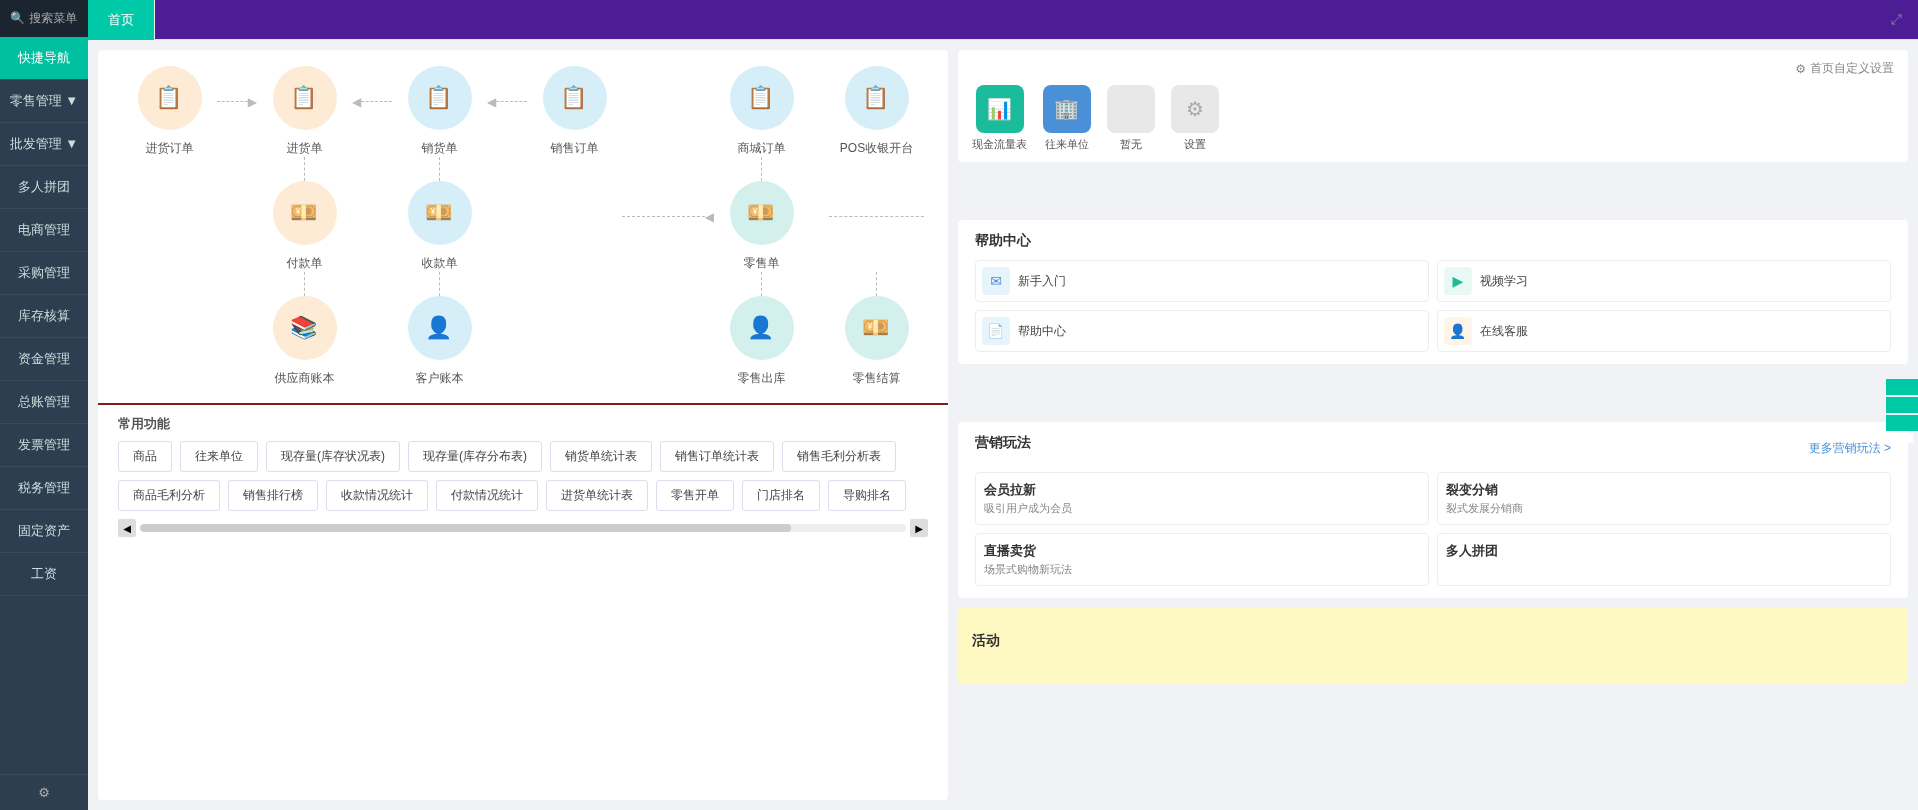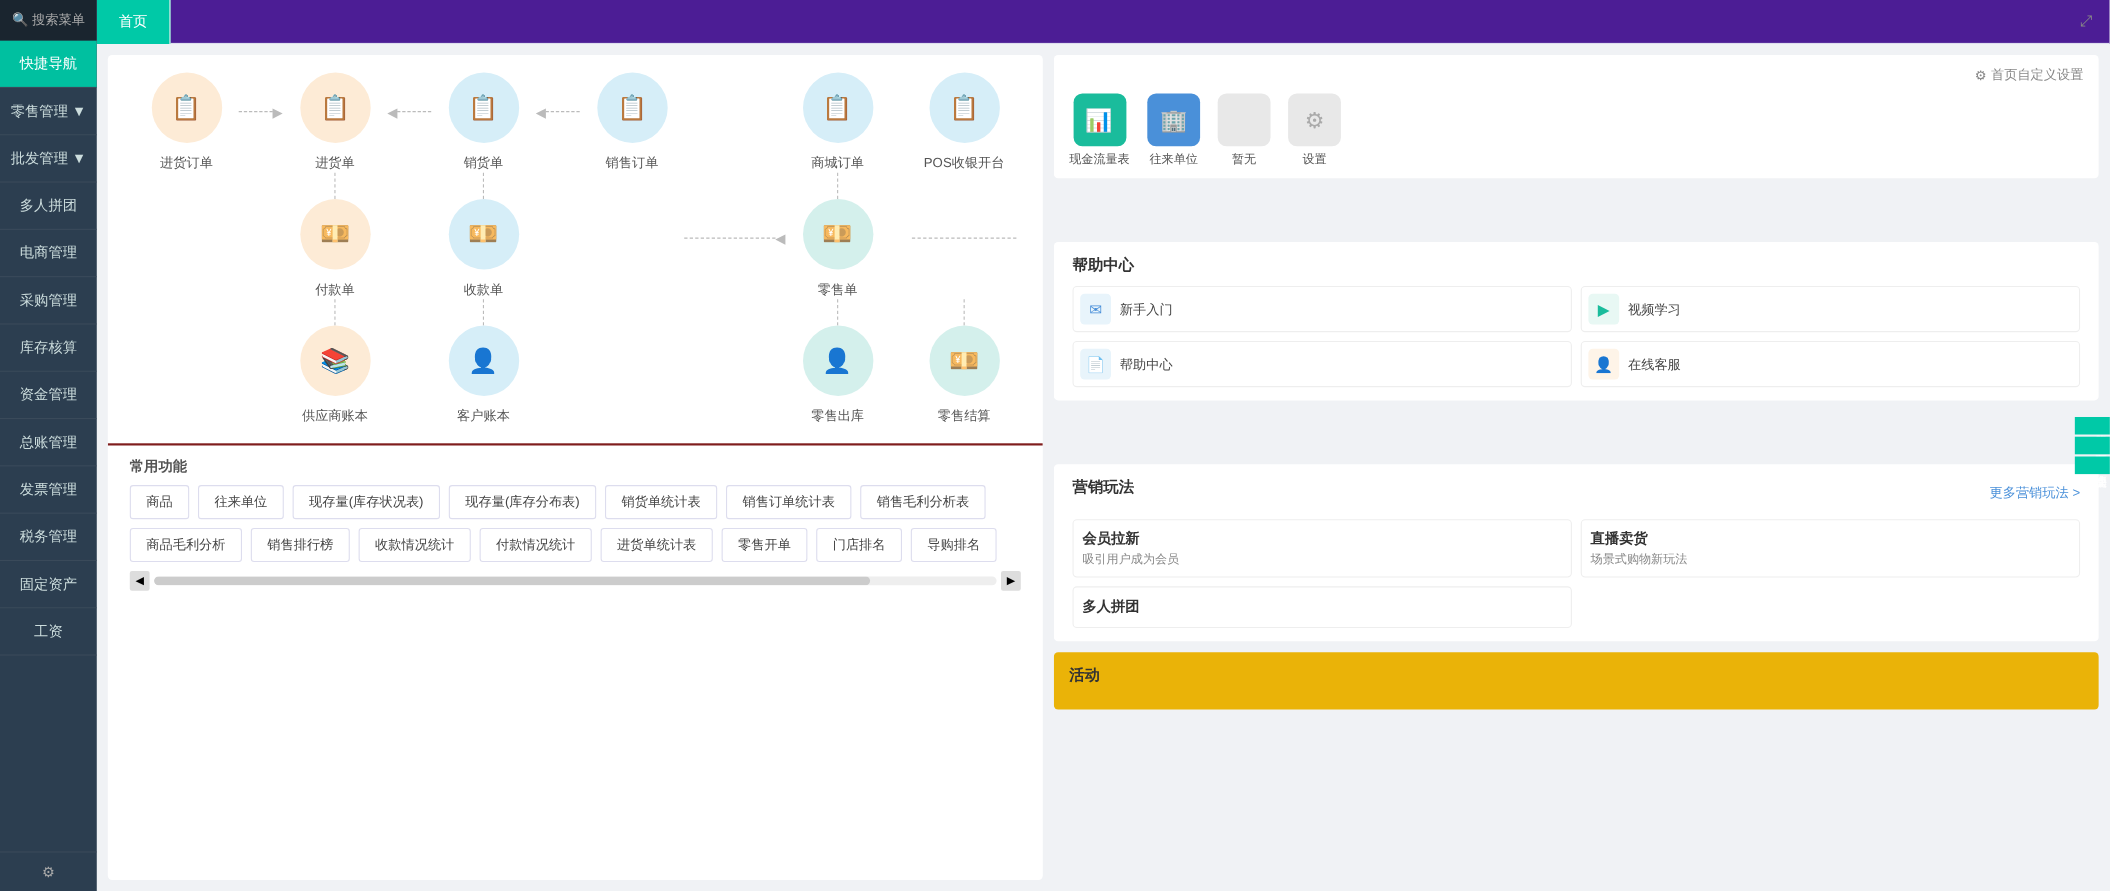--- a/index.html
+++ b/index.html
@@ -309,23 +309,23 @@
       color: #333;
       margin-bottom: 2px;
     }
     .mkt-sub {
       font-size: 11px;
       color: #888;
     }
 
     
     .activity-section {
-      background: #eab308;
-      border-radius: 4px;
-      padding: 12px 14px;
+      background: #fef9c3;
+      border-radius: 4px;
+      padding: 24px 14px;
     }
 
     
     .float-btns {
       position: fixed;
       right: 0;
       top: 50%;
       transform: translateY(-50%);
       display: flex;
       flex-direction: column;
@@ -638,20 +638,24 @@
         <div class="marketing-header">
           <div class="section-title">营销玩法</div>
           <div class="more-link">更多营销玩法 &gt;</div>
         </div>
         <div class="marketing-grid" id="marketing-items">
             <div class="mkt-item">
               <div class="mkt-title">会员拉新</div>
               <div class="mkt-sub">吸引用户成为会员</div>
             </div>
             <div class="mkt-item">
+              <div class="mkt-title">裂变分销</div>
+              <div class="mkt-sub">裂式发展分销商</div>
+            </div>
+            <div class="mkt-item">
               <div class="mkt-title">直播卖货</div>
               <div class="mkt-sub">场景式购物新玩法</div>
             </div>
             <div class="mkt-item">
               <div class="mkt-title">多人拼团</div>
             </div>
           </div>
       </div>
 
       <div class="activity-section">

